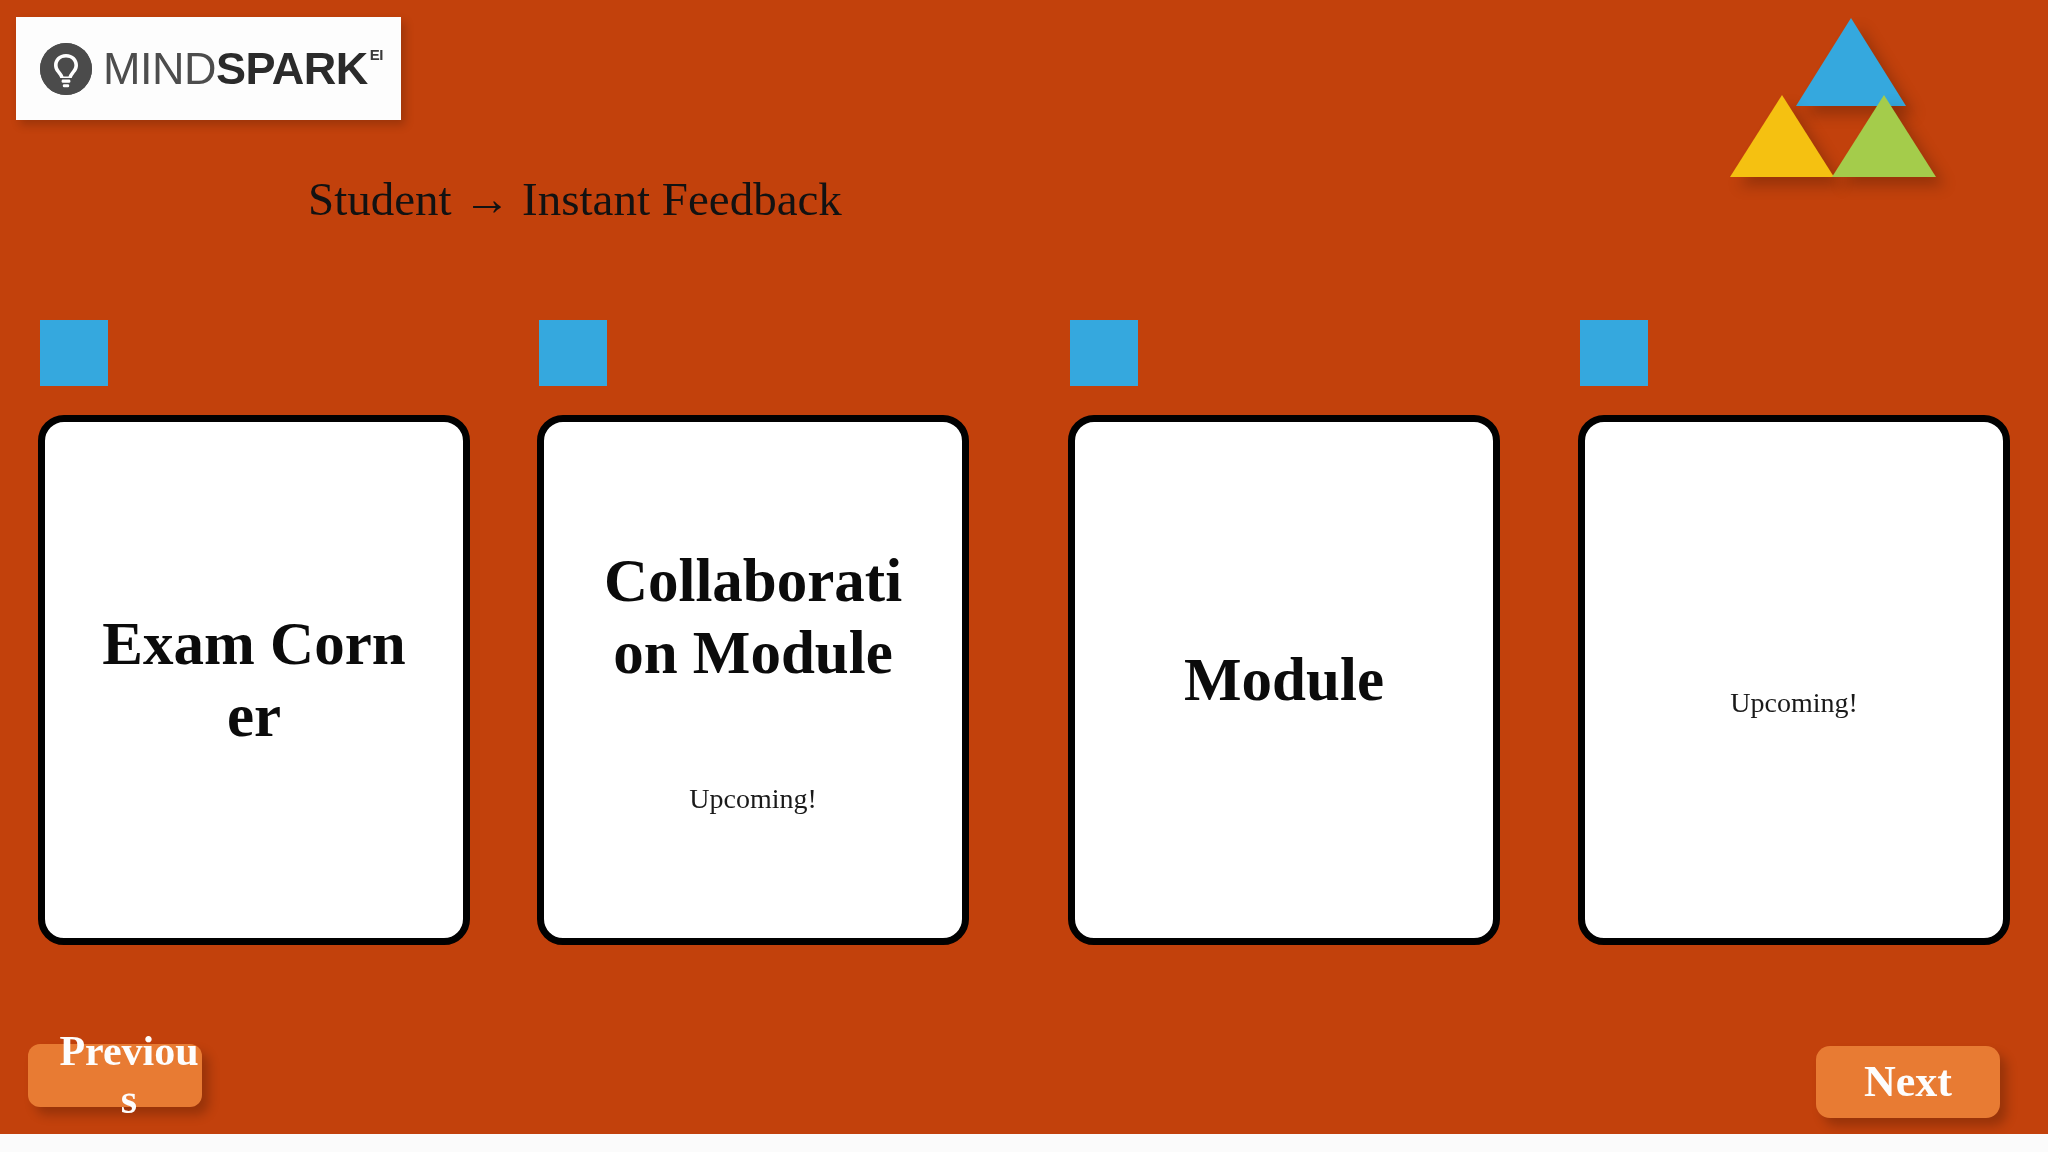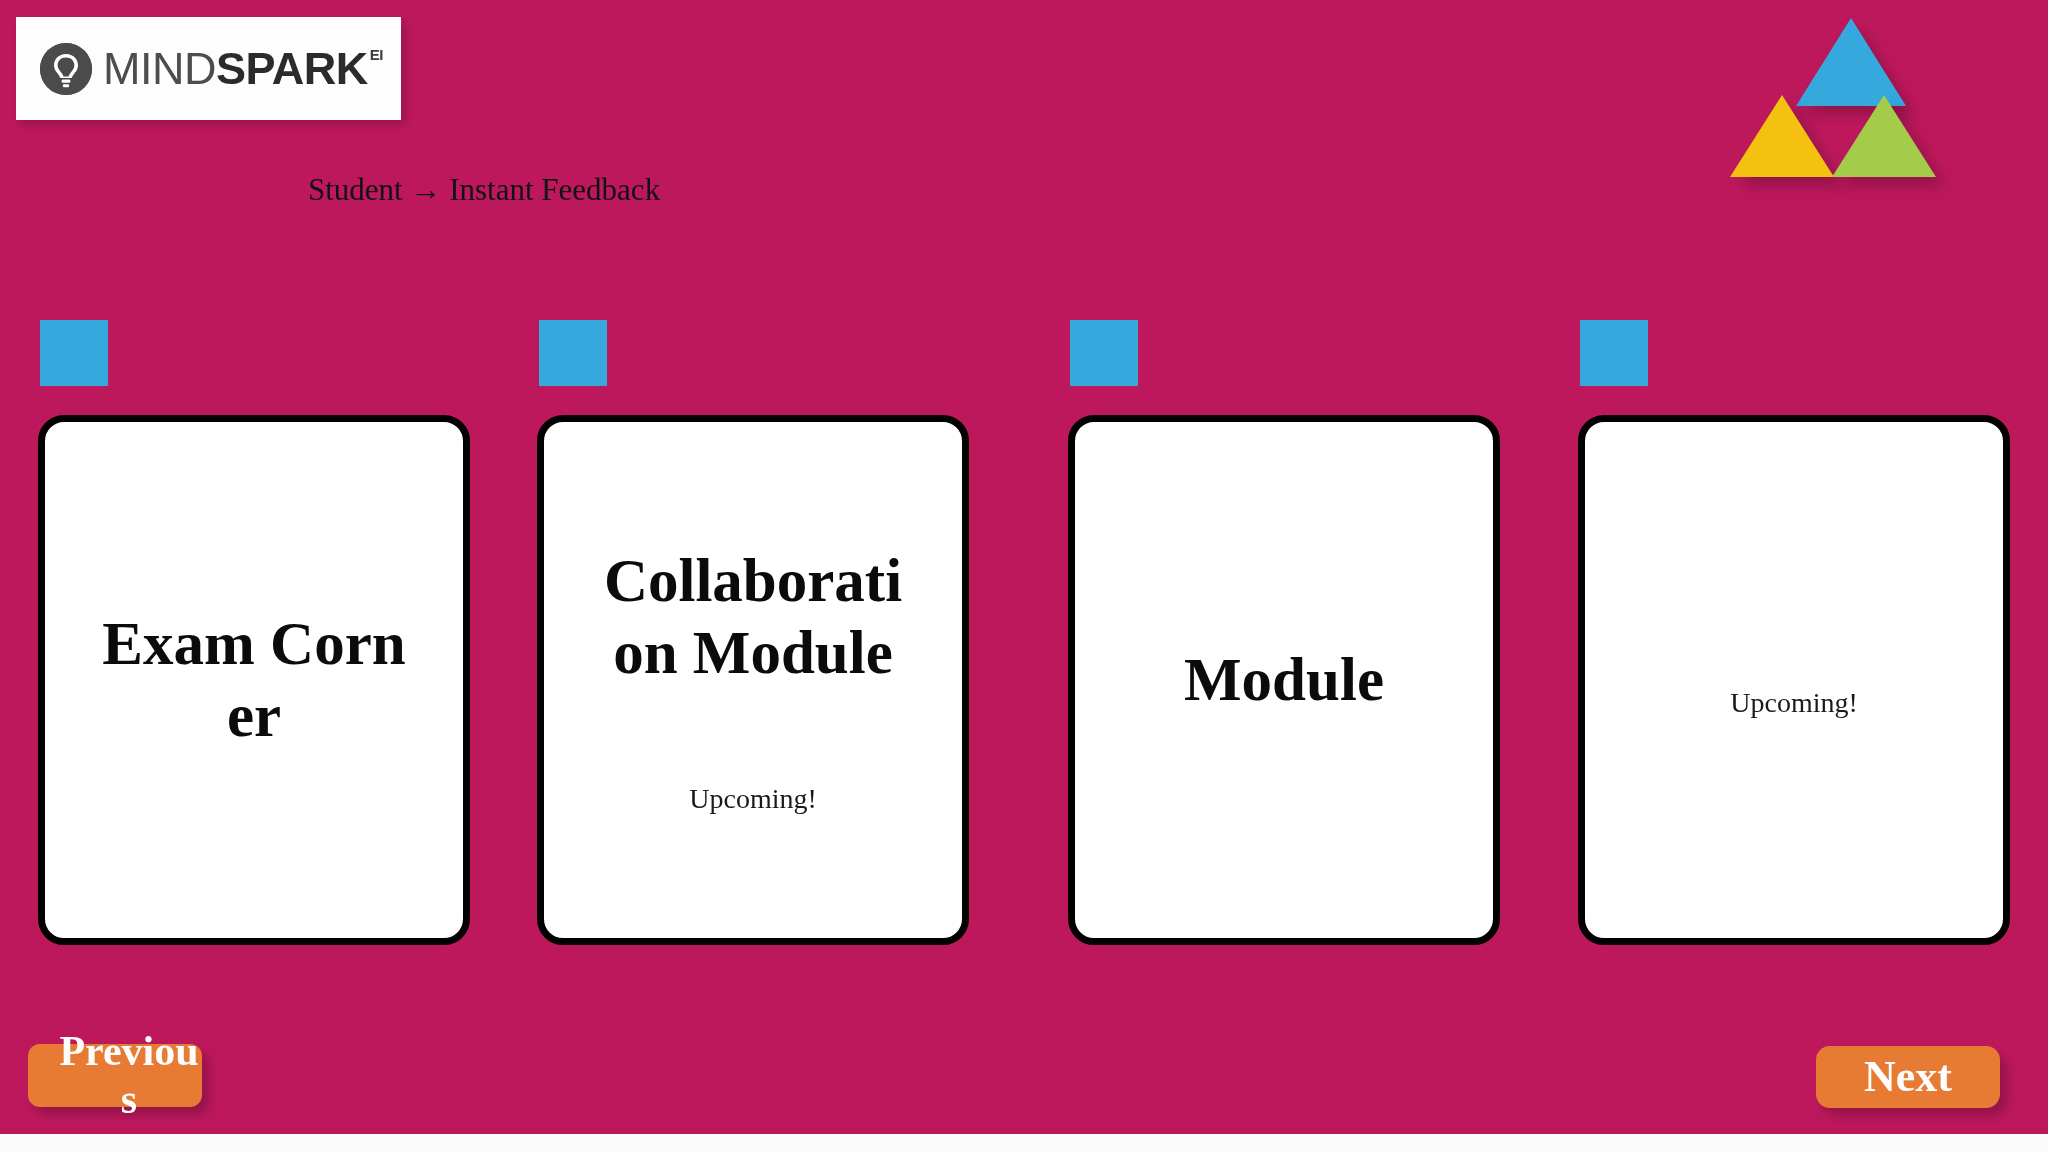--- a/index.html
+++ b/index.html
@@ -15,21 +15,21 @@
     font-family: "Liberation Serif", "DejaVu Serif", serif;
     position: relative;
   }
 
   .slide {
     position: absolute;
     left: 0;
     top: 0;
     width: 2048px;
     height: 1152px;
-    background: #be185d;
+    background: #c2410c;
     overflow: hidden;
   }
 
   
   .bottom-band {
     position: absolute;
     left: 0;
     bottom: 0;
     width: 2048px;
     height: 18px;
@@ -79,21 +79,21 @@
     position: relative;
     top: -24px;
     left: 2px;
   }
 
   
   .heading {
     position: absolute;
     left: 308px;
     top: 172px;
-    font-size: 31px;
+    font-size: 47px;
     color: #121212;
     line-height: 1.15;
     white-space: nowrap;
     font-family: "Liberation Serif", "DejaVu Serif", serif;
   }
 
   
   .tri-mark {
     position: absolute;
     left: 1730px;
@@ -226,21 +226,21 @@
   .btn-prev .lbl {
     display: block;
     width: 174px;
     word-break: break-all;
     padding-left: 28px;
   }
   .btn-next {
     left: 1816px;
     top: 1046px;
     width: 184px;
-    height: 62px;
+    height: 72px;
     border-radius: 14px;
     font-size: 44px;
   }
 </style>
 </head>
 <body>
 
 <div class="slide">
 
   <div class="logo-box">

